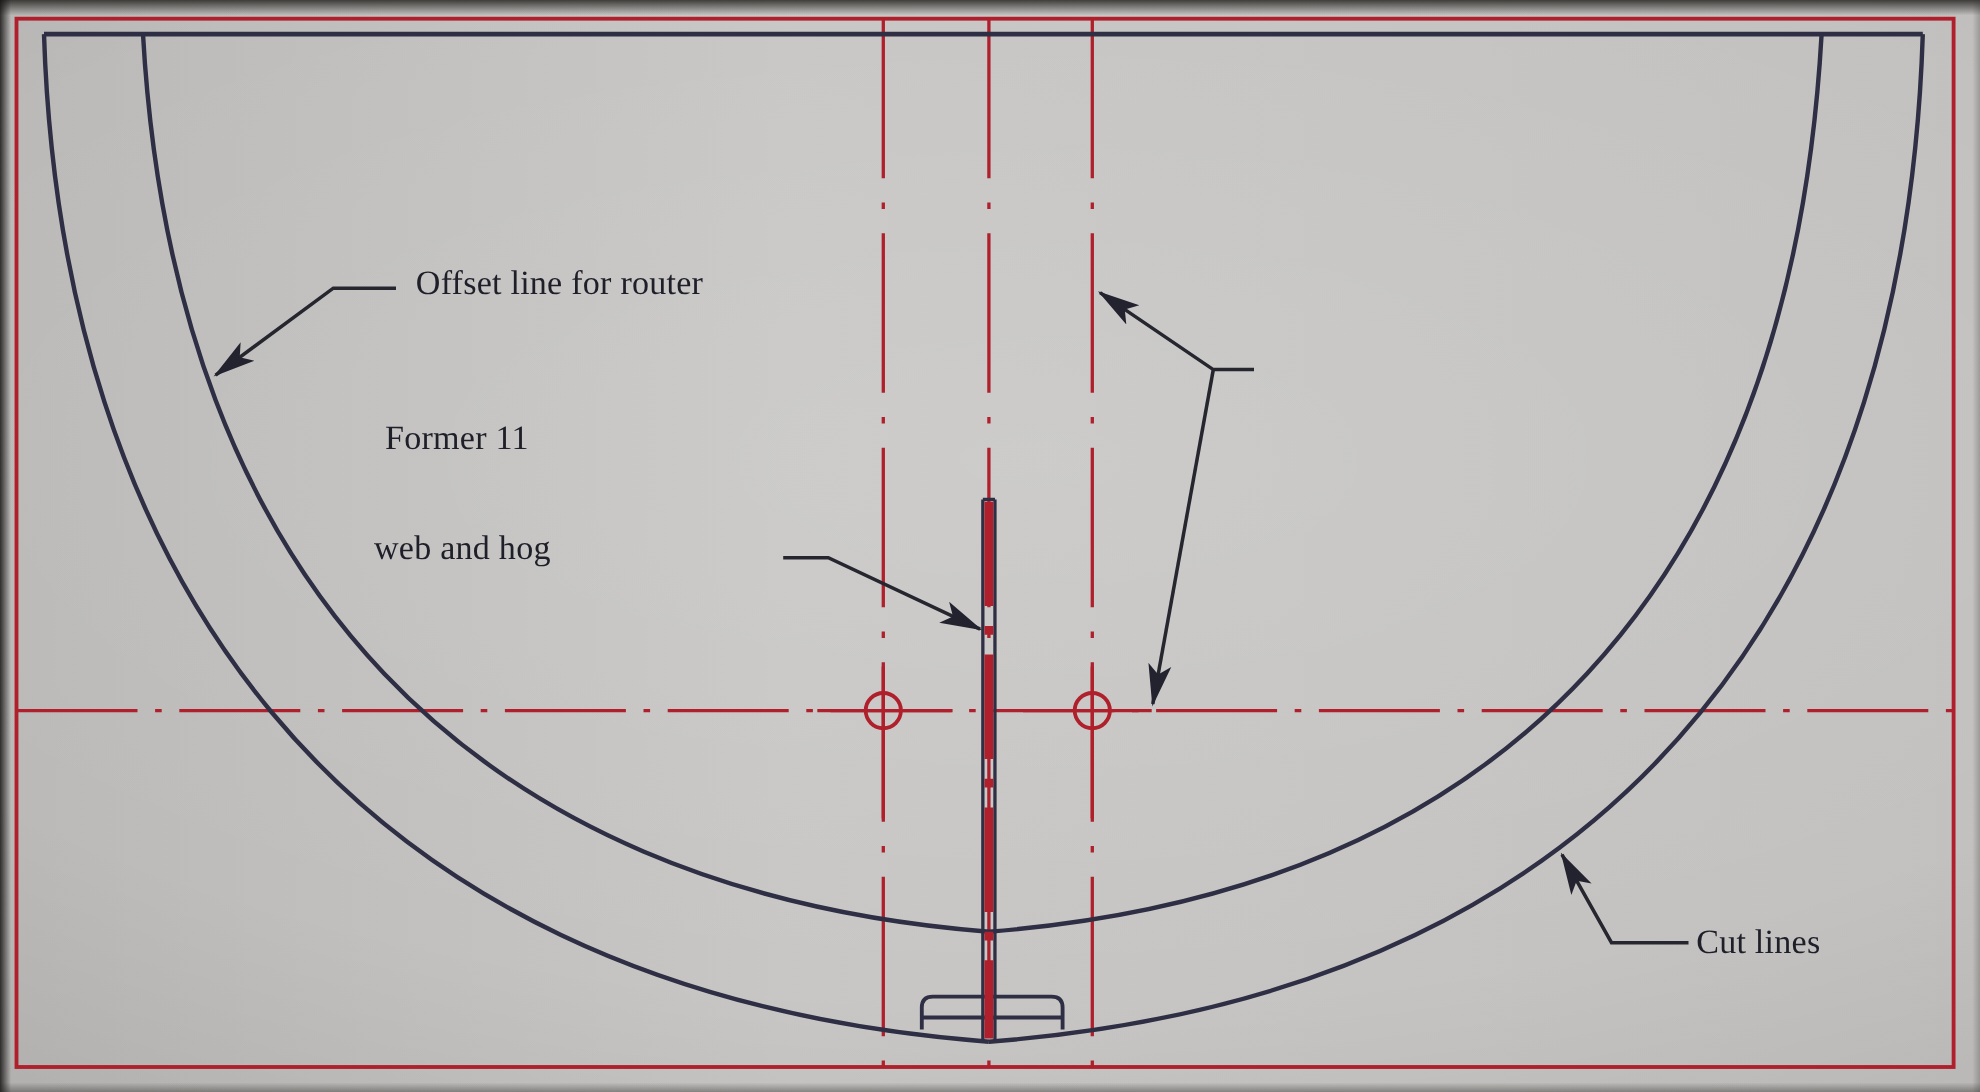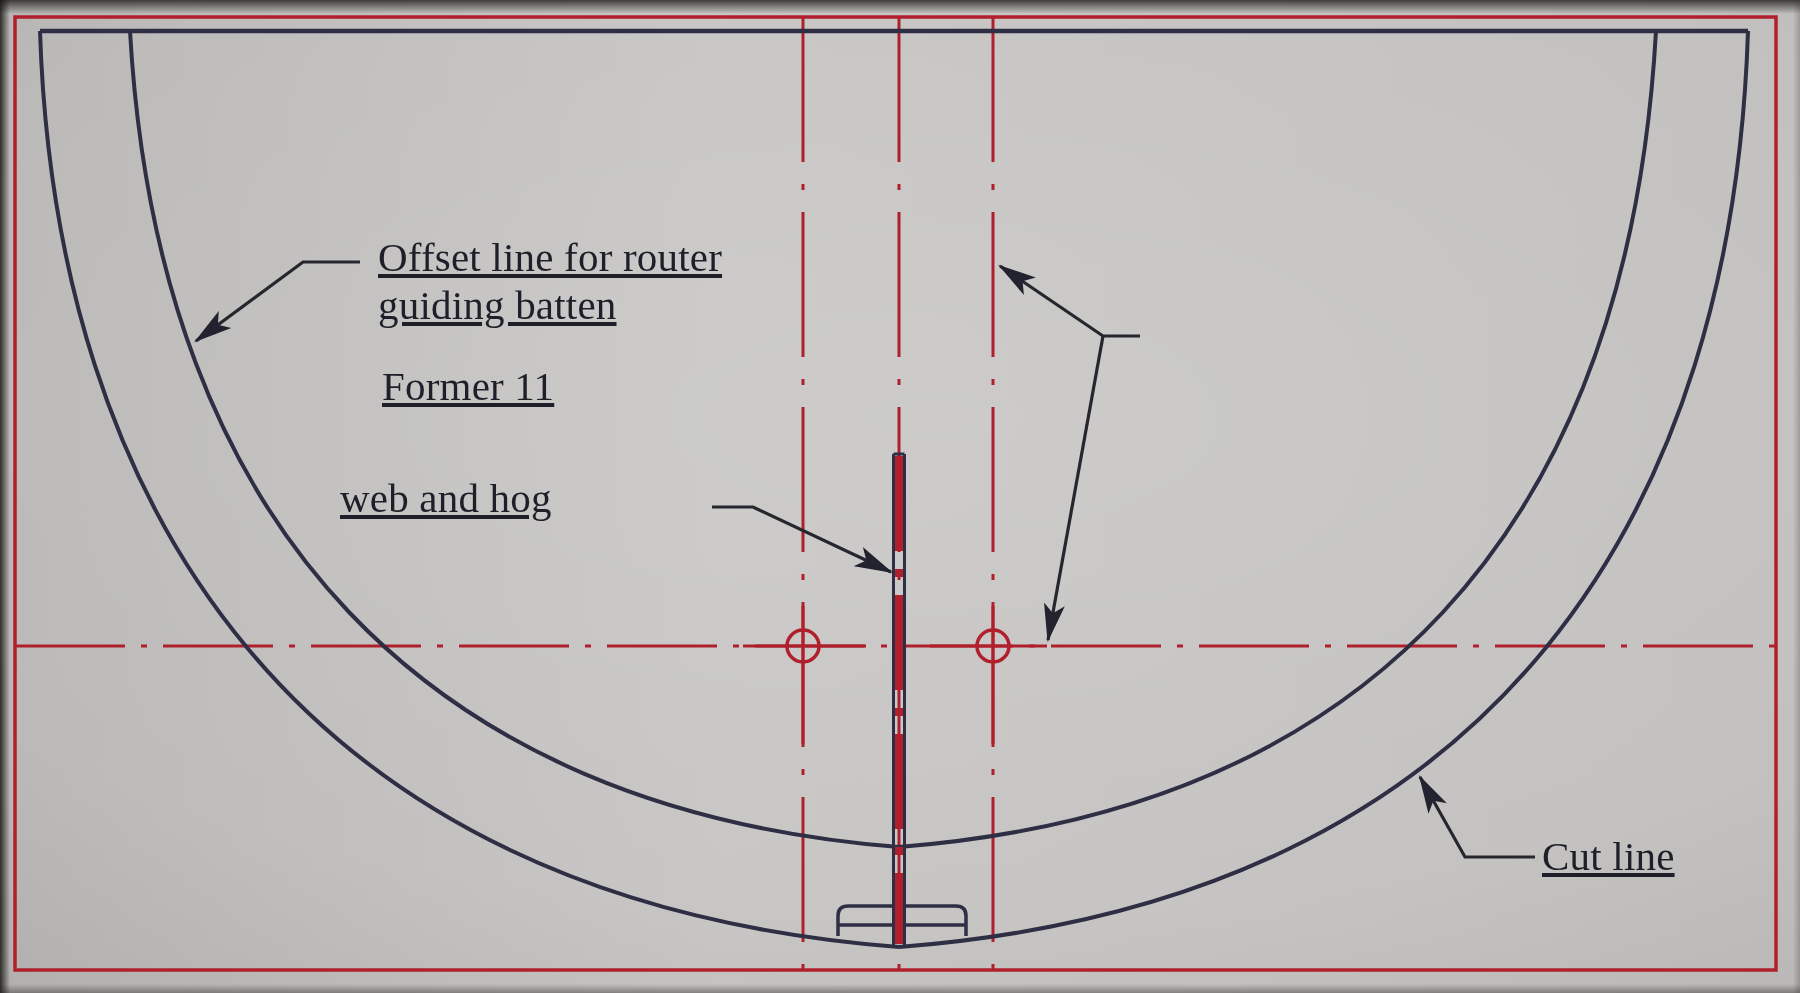--- a/index.html
+++ b/index.html
@@ -19,25 +19,24 @@
   
   .edge{position:absolute;pointer-events:none;}
   .edge-top{left:0;right:0;top:0;height:14px;background:linear-gradient(180deg, rgba(30,28,25,0.80), rgba(30,28,25,0));}
   .edge-left{left:0;top:0;bottom:0;width:10px;background:linear-gradient(90deg, rgba(22,21,19,0.85), rgba(22,21,19,0));}
   .edge-bottom{left:0;right:0;bottom:0;height:9px;background:linear-gradient(0deg, rgba(35,33,30,0.40), rgba(35,33,30,0));}
   .edge-right{right:0;top:0;bottom:0;width:7px;background:linear-gradient(270deg, rgba(55,53,49,0.28), rgba(55,53,49,0));}
 
   .label{
     position:absolute;
     color:#1f1f2a;
-    font-size:41px;
+    font-size:31px;
     line-height:48px;
     white-space:nowrap;
     letter-spacing:0.2px;
-    text-decoration:underline;
   }
   .label span{display:block;}
 </style>
 </head>
 <body>
 
 <div class="stage">
 
   <svg class="drawing" width="1800" height="993" viewBox="0 0 1800 993">
     <defs>
@@ -78,33 +77,32 @@
 
     <path d="M 360,262 L 303,262 L 196,341" fill="none" stroke="#26262e" stroke-width="3.2" marker-end="url(#arrow)"></path>
     <path d="M 712,507 L 753,507 L 891,572" fill="none" stroke="#26262e" stroke-width="3.2" marker-end="url(#arrow)"></path>
     <path d="M 1140,336 L 1103,336 L 1000,266" fill="none" stroke="#26262e" stroke-width="3.2" marker-end="url(#arrow)"></path>
     <path d="M 1103,336 L 1048,640" fill="none" stroke="#26262e" stroke-width="3.2" marker-end="url(#arrow)"></path>
     <path d="M 1535,857 L 1465,857 L 1420,777" fill="none" stroke="#26262e" stroke-width="3.2" marker-end="url(#arrow)"></path>
   </svg>
 
   <div class="label" style="left:378px; top:233px;">
     <span>Offset line for router</span>
-    <span>guiding batten</span>
   </div>
 
-  <div class="label" style="left:350px; top:362px;margin-left:32px;">
+  <div class="label" style="left:350px; top:374px;">
     <span>Former 11</span>
   </div>
 
   <div class="label" style="left:340px; top:474px;">
     <span>web and hog</span>
   </div>
 
 
   <div class="label" style="left:1542px; top:832px;">
-    <span>Cut line</span>
+    <span>Cut lines</span>
   </div>
 
   <div class="edge edge-top"></div>
   <div class="edge edge-left"></div>
   <div class="edge edge-bottom"></div>
   <div class="edge edge-right"></div>
 </div>
 
 </body></html>

